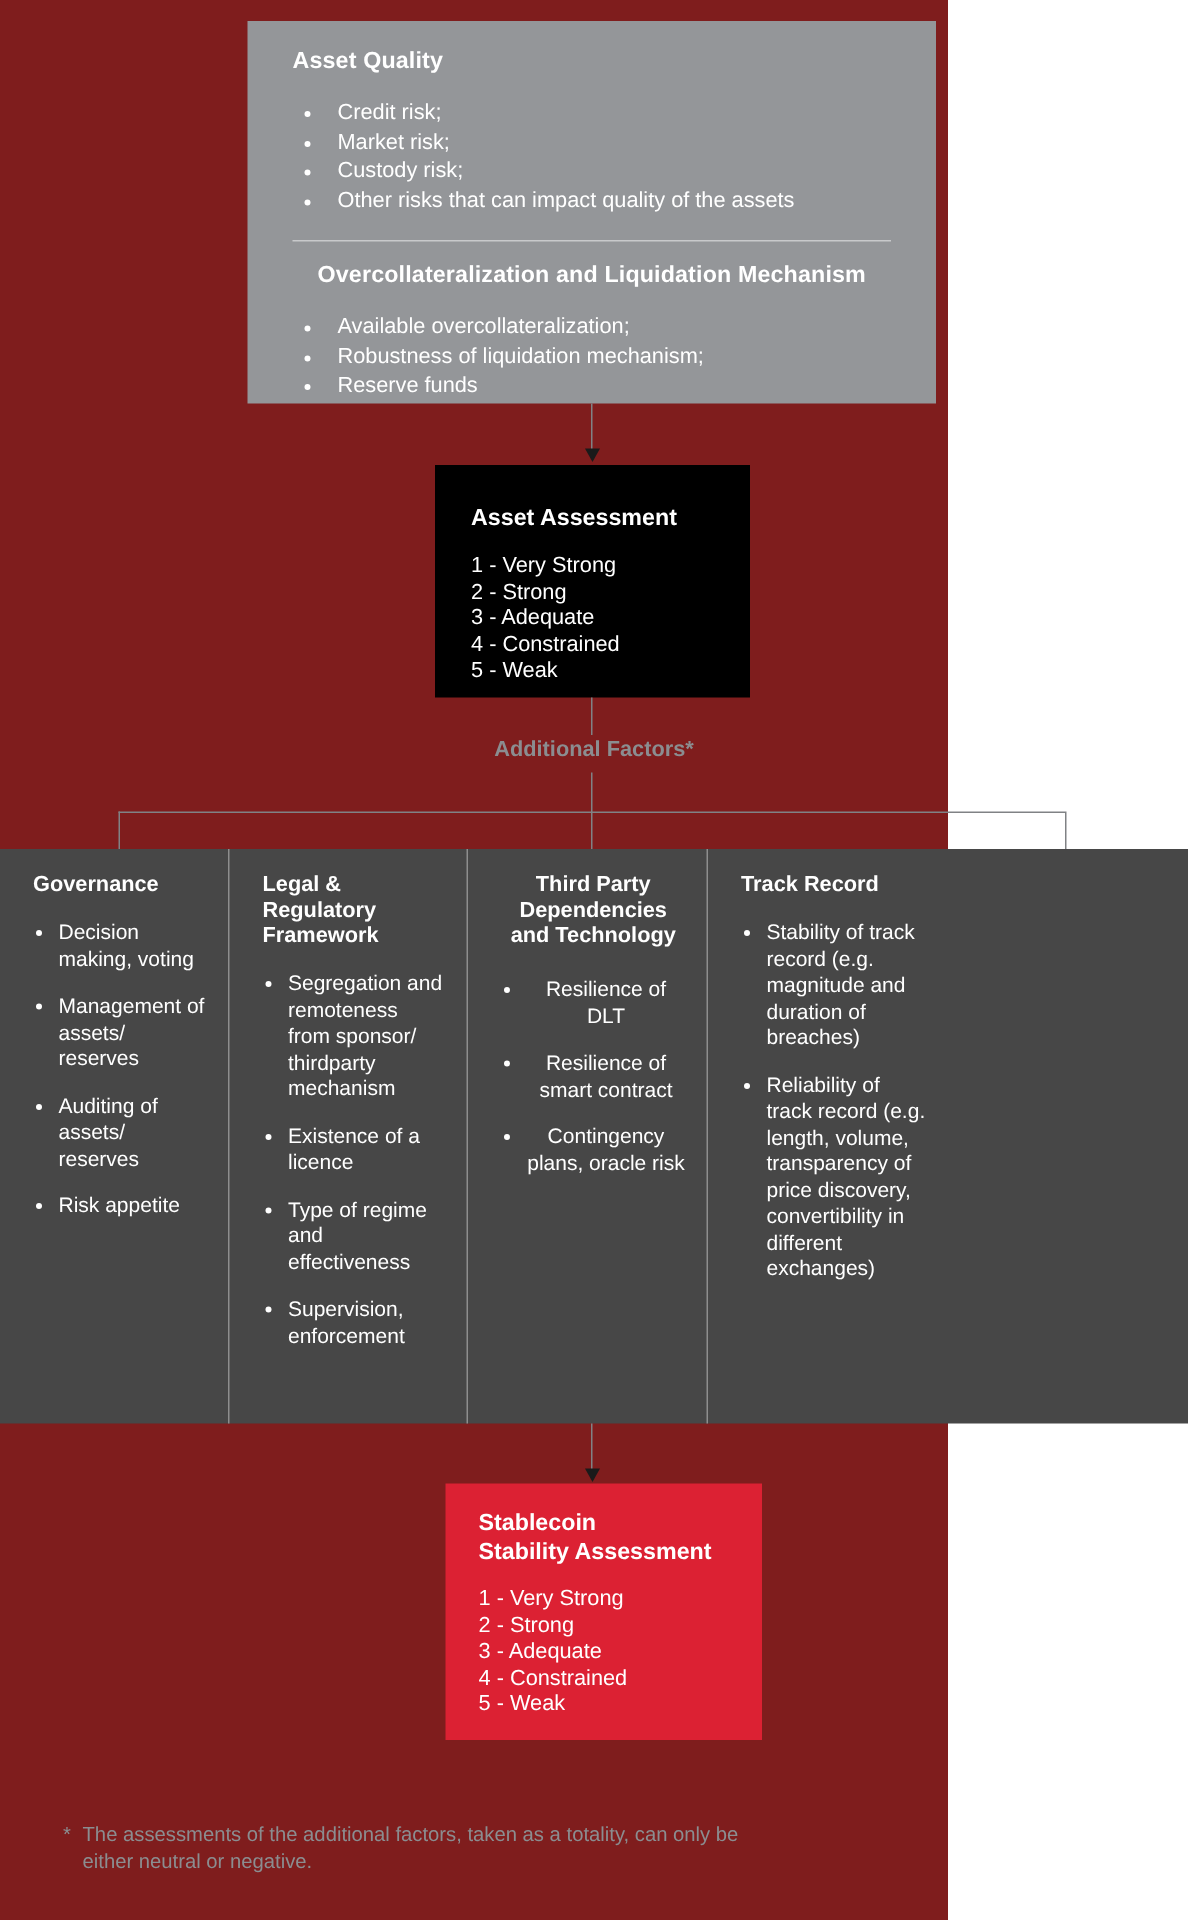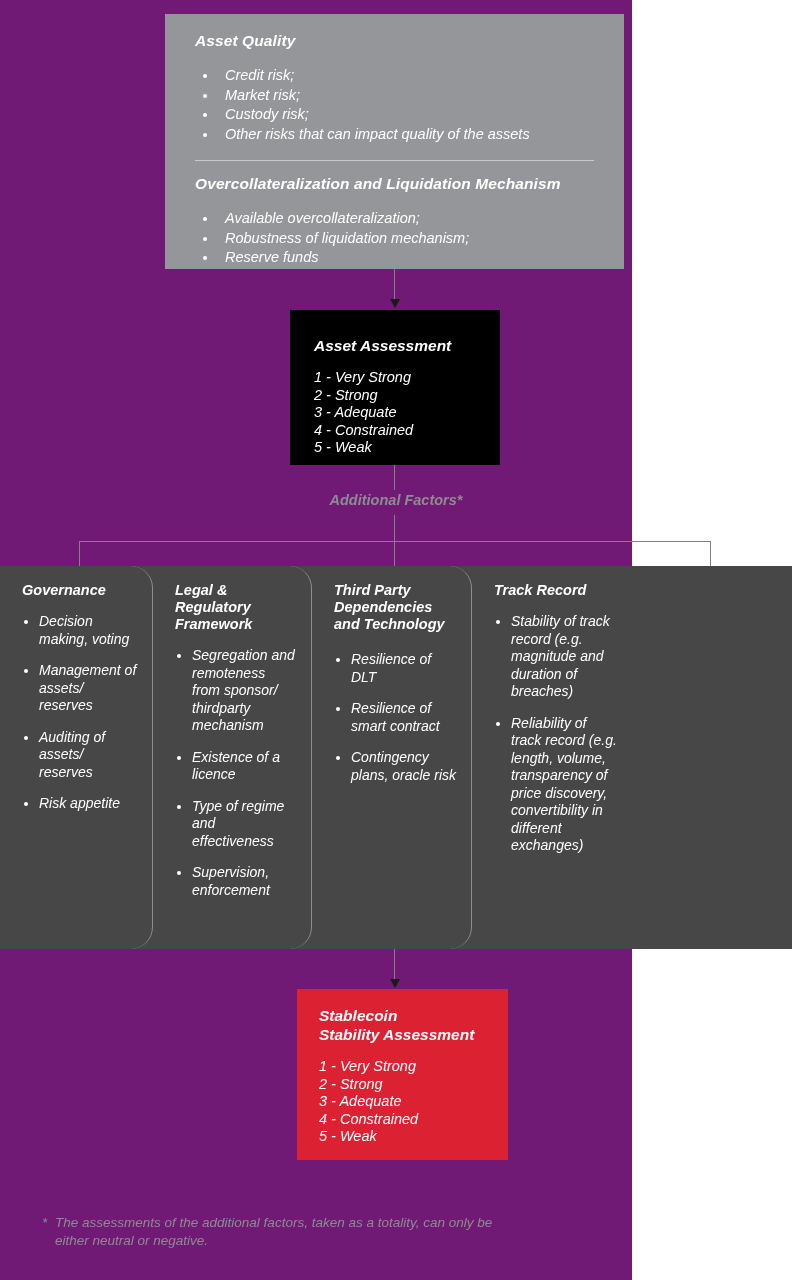--- a/index.html
+++ b/index.html
@@ -10,42 +10,41 @@
     height: 1280px;
     background: #ffffff;
     font-family: "Liberation Sans", sans-serif;
     overflow: hidden;
   }
 
   .page {
     position: relative;
     width: 632px;
     height: 1280px;
-    background: #701a75;
-    font-style: italic;
+    background: #7f1d1d;
   }
 
   
   .asset-quality-box {
     position: absolute;
     left: 165px;
     top: 14px;
     width: 459px;
     height: 255px;
     background: #949699;
     padding: 18px 30px 0 30px;
   }
   .aq-title {
     color: #ffffff;
     font-size: 15.5px;
     font-weight: bold;
     letter-spacing: 0.1px;
     margin-bottom: 16px;
   }
-  .aq-title.second { margin-top: 0px; }
+  .aq-title.second { margin-top: 0px; text-align: center; }
 
   ul.bullets {
     list-style: none;
   }
   ul.bullets li {
     position: relative;
     color: #ffffff;
     font-size: 14.5px;
     line-height: 19.5px;
     padding-left: 30px;
@@ -129,27 +128,26 @@
     width: 792px;
     height: 383px;
     background: #474747;
     display: flex;
   }
   .col {
     position: relative;
     height: 100%;
     padding: 16px 14px 0 22px;
     border-right: 1px solid #8e8e8e;
-    border-radius: 22px;
   }
   .col:last-child { border-right: none; }
   .col-w1 { width: 153px; }
   .col-w2 { width: 159px; }
   .col-w3 { width: 159px; }
-  .col-w4 { width: 160px; }
+  .col-w4 { width: 160px; text-align: center; }
   .col-w5 { width: 161px; }
 
   .col-title {
     color: #ffffff;
     font-size: 14.5px;
     font-weight: bold;
     line-height: 17px;
     margin-bottom: 14px;
   }
   ul.col-bullets { list-style: none; }

